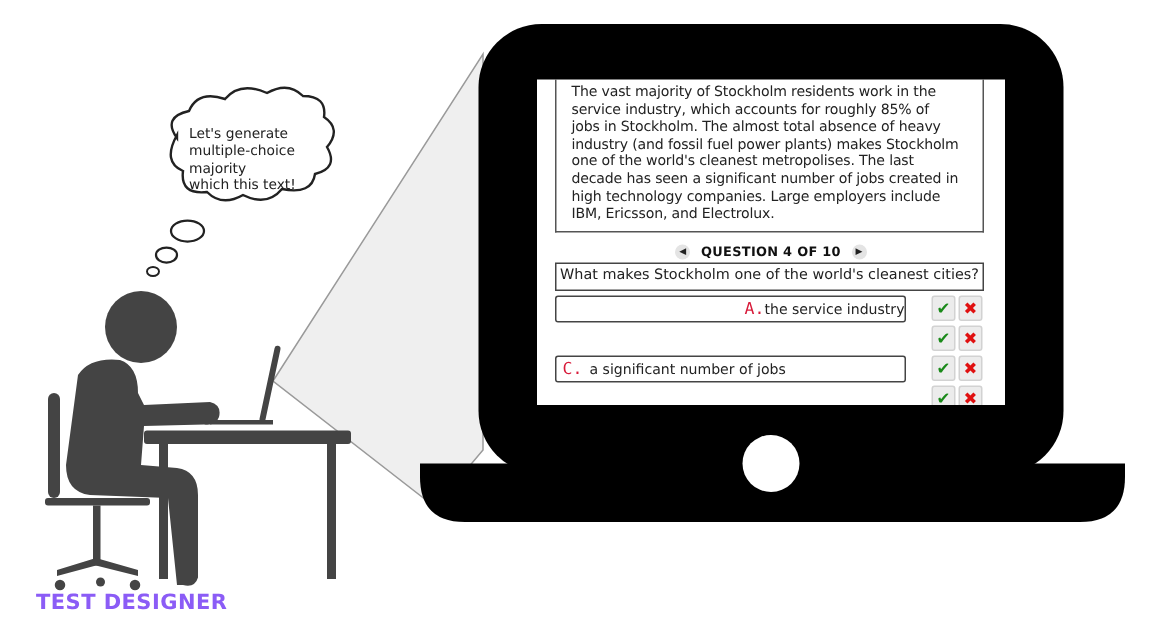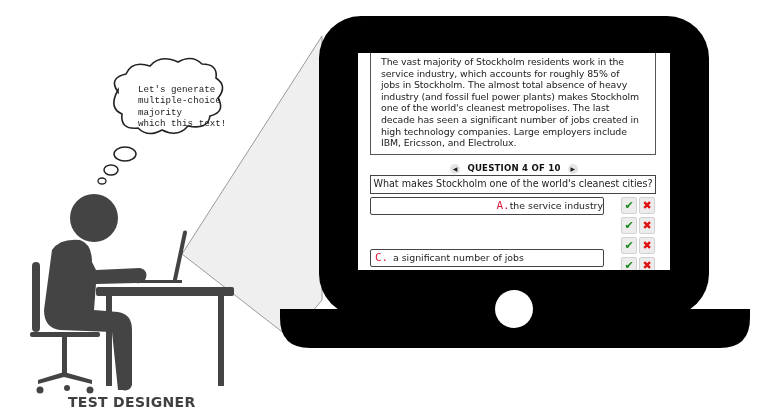--- a/index.html
+++ b/index.html
@@ -11,22 +11,22 @@
     .passage { position:absolute; left:12px; top:-6px; width:286px; height:108px; border:1.5px solid #555; border-top:none; box-sizing:border-box; padding:9px 15px 4px 10px; font-size:9.4px; line-height:11.6px; color:#222; letter-spacing:-0.1px; }
     .qnav { position:absolute; left:0; width:312px; top:110px; text-align:center; font-size:8.6px; font-weight:bold; color:#111; letter-spacing:0.2px; }
     .qnav .arr { display:inline-block; width:10px; height:10px; border-radius:50%; background:#e4e4e4; font-size:6px; line-height:10px; text-align:center; vertical-align:middle; color:#222; margin:0 4px; cursor:pointer; }
     .question { position:absolute; left:12px; top:122px; width:286px; height:19px; border:1.5px solid #444; box-sizing:border-box; font-size:9.6px; line-height:16px; text-align:center; color:#222; }
     .opt { position:absolute; left:12px; width:234px; height:18px; border:1.5px solid #444; border-radius:2px; box-sizing:border-box; font-size:9.4px; line-height:15px; color:#222; padding-left:4px; white-space:nowrap; }
     .opt .letter { display:inline-block; width:18px; font-family:"DejaVu Sans Mono", monospace; font-size:11px; }
     .btn { position:absolute; width:16px; height:17px; background:#ececec; border:1px solid #d2d2d2; border-radius:2px; box-sizing:border-box; font-size:11px; line-height:15px; text-align:center; font-weight:bold; cursor:pointer; }
     .btn.ok { color:#1a8a1a; }
     .btn.no { color:#e01010; }
 
-    .bubble-text { position:absolute; left:138px; top:84px; width:100px; font-size:9.2px; line-height:11.4px; color:#222;font-family:Liberation Mono, monospace; }
-    .caption { position:absolute; left:24px; top:394px; font-size:14px; font-weight:bold; color:#404040; letter-spacing:0.3px;margin-left:44px; }
+    .bubble-text { position:absolute; left:126px; top:84px; width:100px; font-size:9.2px; line-height:11.4px; color:#222; }
+    .caption { position:absolute; left:24px; top:394px; font-size:14px; font-weight:bold; color:#8b5cf6; letter-spacing:0.3px; }
   </style>
 </head>
 <body>
 
 <svg class="scene" width="768" height="418" viewBox="0 0 768 418">
 
   <polygon points="182,254 322,36 322,300 290,338" fill="#efefef" stroke="#9a9a9a" stroke-width="1"></polygon>
 
   <rect x="319" y="16" width="390" height="300" rx="42" ry="42" fill="#000"></rect>
 
@@ -88,21 +88,21 @@
 
   <div class="opt" style="top:144px;text-align:right;">
     <span class="letter" style="color:#d81b3a;">A.</span><span>the service industry</span>
   </div>
   <div class="btn ok" style="left:263px; top:144px;"><span>✔</span></div>
   <div class="btn no" style="left:281px; top:144px;"><span>✖</span></div>
 
   <div class="btn ok" style="left:263px; top:164px;"><span>✔</span></div>
   <div class="btn no" style="left:281px; top:164px;"><span>✖</span></div>
 
-  <div class="opt" style="top:184px;margin-top:12px;">
+  <div class="opt" style="top:184px;">
     <span class="letter" style="color:#d81b3a;">C.</span><span>a significant number of jobs</span>
   </div>
   <div class="btn ok" style="left:263px; top:184px;"><span>✔</span></div>
   <div class="btn no" style="left:281px; top:184px;"><span>✖</span></div>
 
   <div class="btn ok" style="left:263px; top:204px;"><span>✔</span></div>
   <div class="btn no" style="left:281px; top:204px;"><span>✖</span></div>
 </div>
 
 </body></html>

